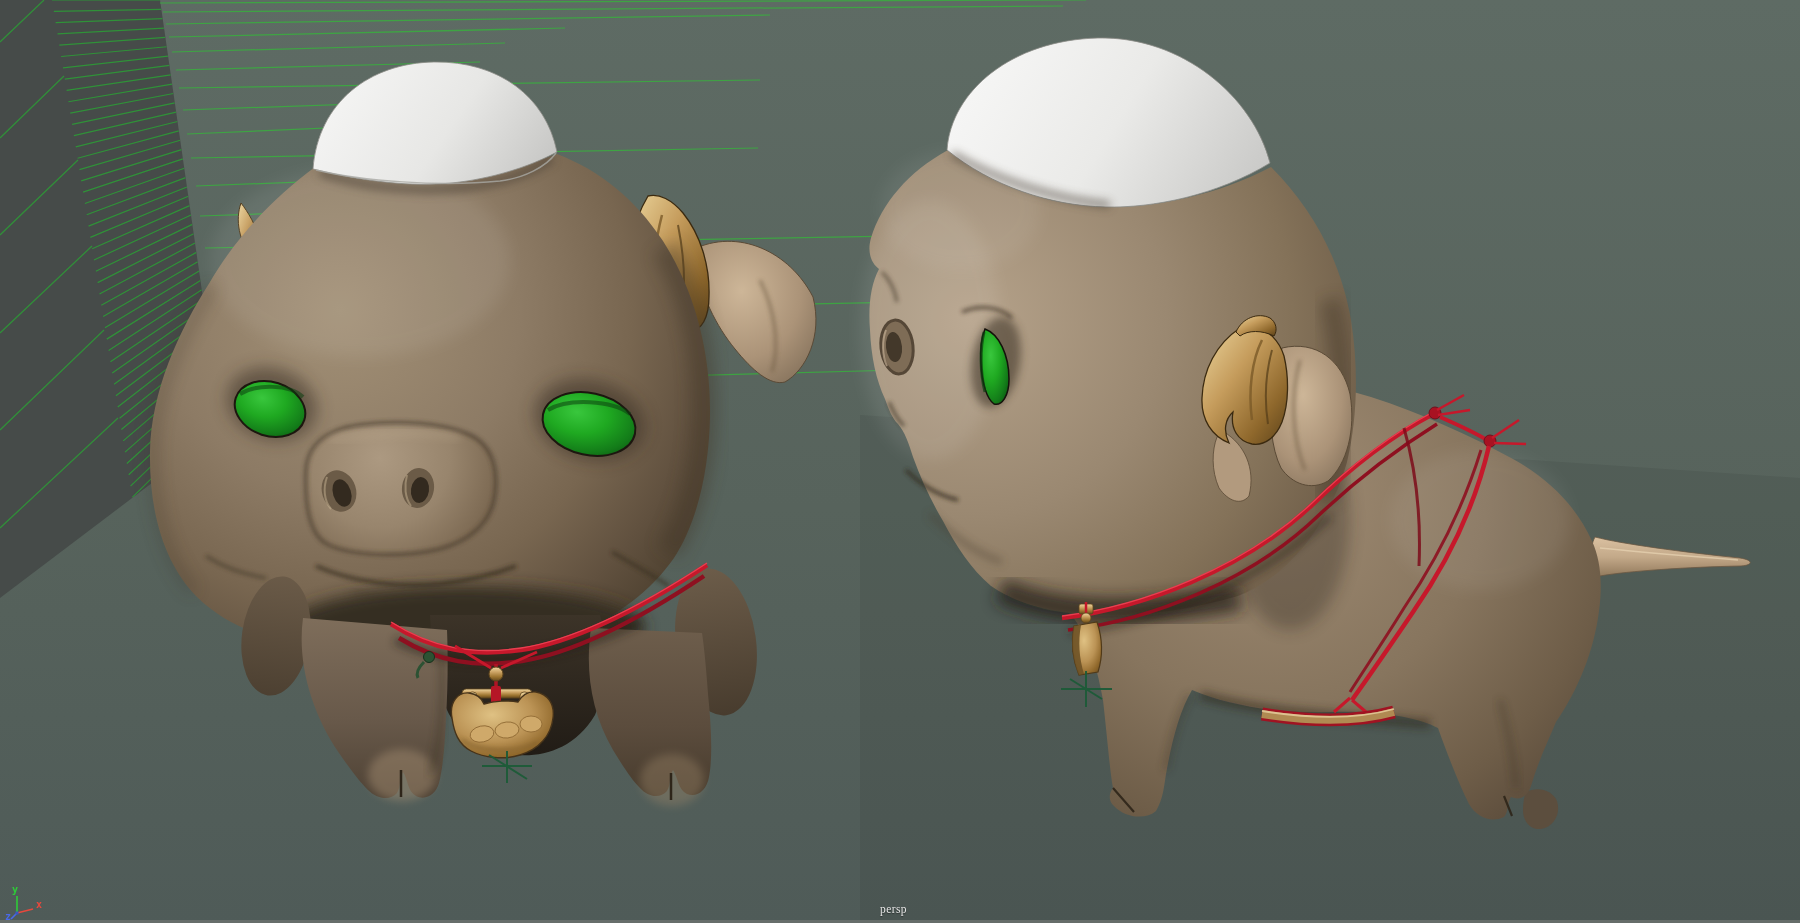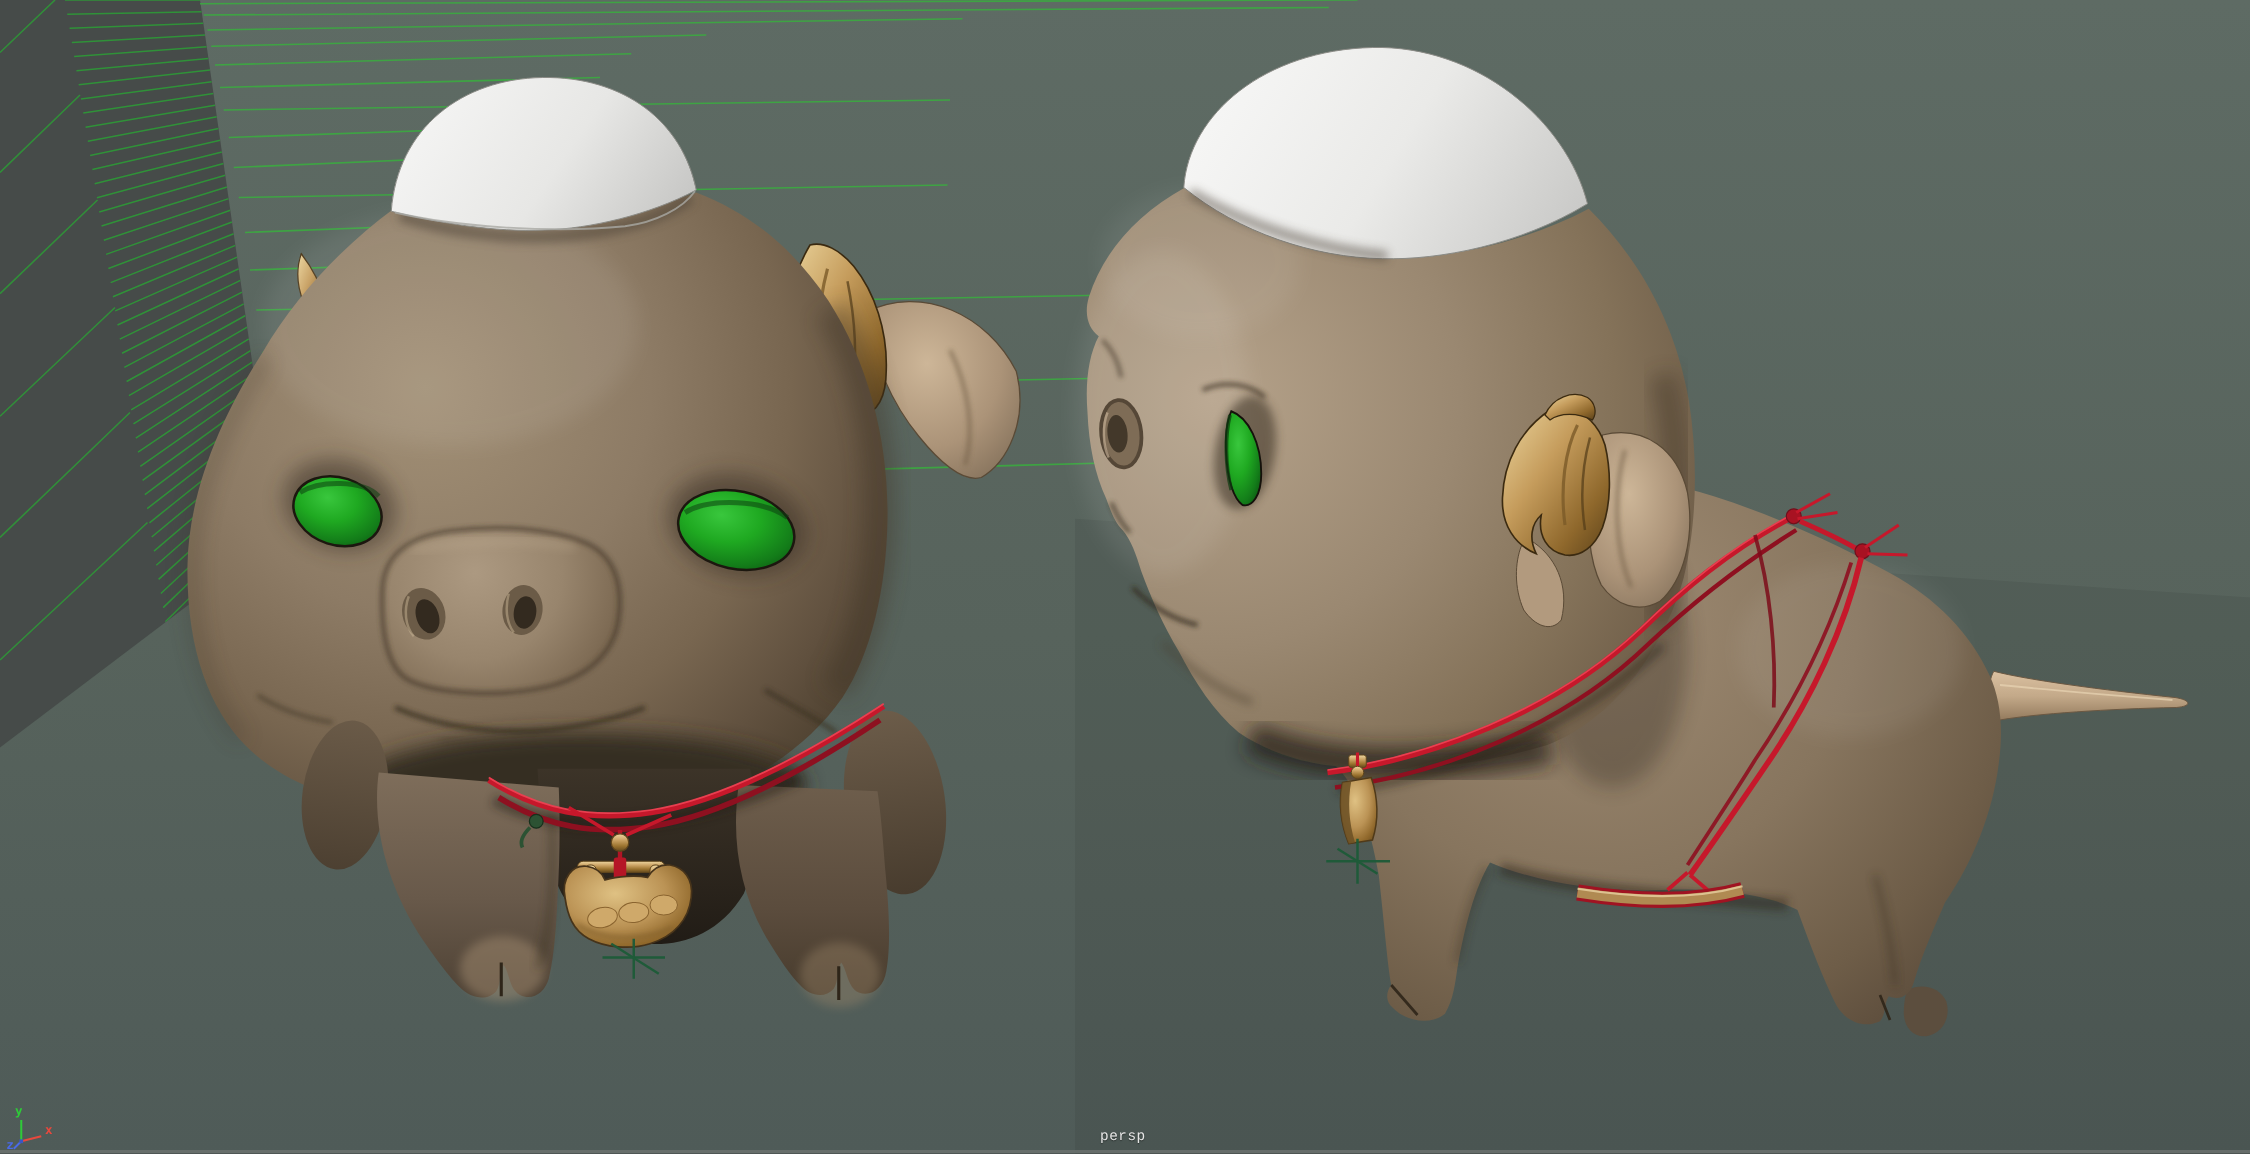--- a/index.html
+++ b/index.html
@@ -4,21 +4,21 @@
 <style>
   html,body{margin:0;padding:0;background:#2b2f2e;}
   #stage{
     position:relative;width:1800px;height:923px;overflow:hidden;
     background:linear-gradient(180deg,var(--background_top) 0%,var(--background_mid) 55%,var(--background_bottom) 100%);
     font-family:"Liberation Sans", sans-serif;
   }
   #scene{position:absolute;left:0;top:0;}
   .hud-label{
     position:absolute;color:var(--label_text);font-size:11.5px;letter-spacing:.4px;
-    font-family:Liberation Mono, monospace; text-shadow:0 1px 1px rgba(0,0,0,.45);
+    font-family:Liberation Serif, serif; text-shadow:0 1px 1px rgba(0,0,0,.45);
     user-select:none;
   }
   #camera-label{left:880px;top:903px;}
   #axis-gizmo{position:absolute;left:0;top:876px;width:70px;height:47px;}
   #axis-gizmo .ax{position:absolute;font-size:10px;font-weight:bold;line-height:10px;
     font-family:"DejaVu Sans Mono", monospace;}
   #ax-y{left:12px;top:9px;color:var(--axis_y);}
   #ax-x{left:36px;top:24px;color:var(--axis_x);}
   #ax-z{left:5px;top:36px;color:var(--axis_z);}
   #bottom-strip{position:absolute;left:0;bottom:0;width:1800px;height:3px;background:#6b726e;opacity:.85;}

